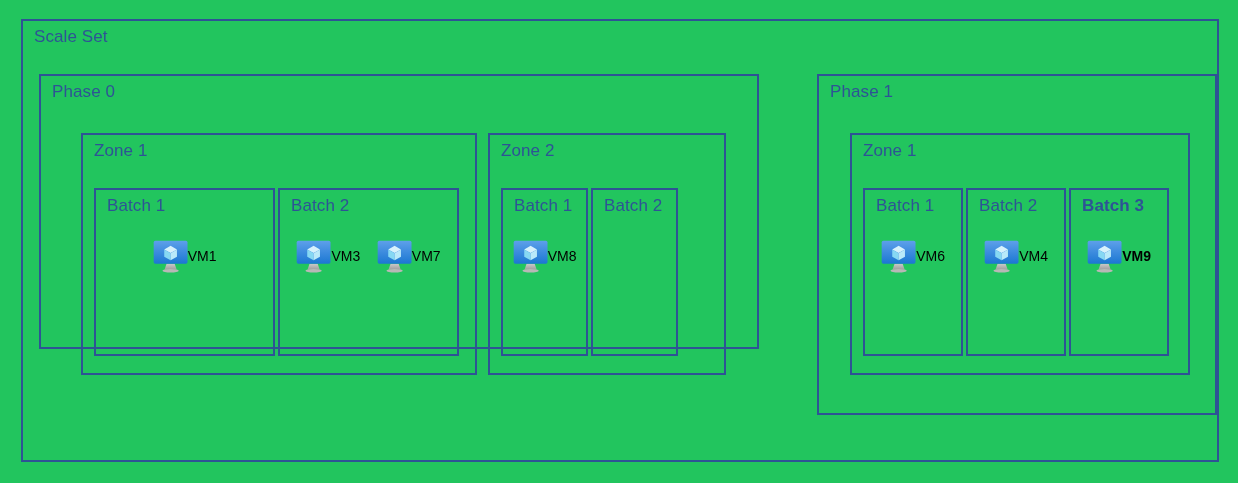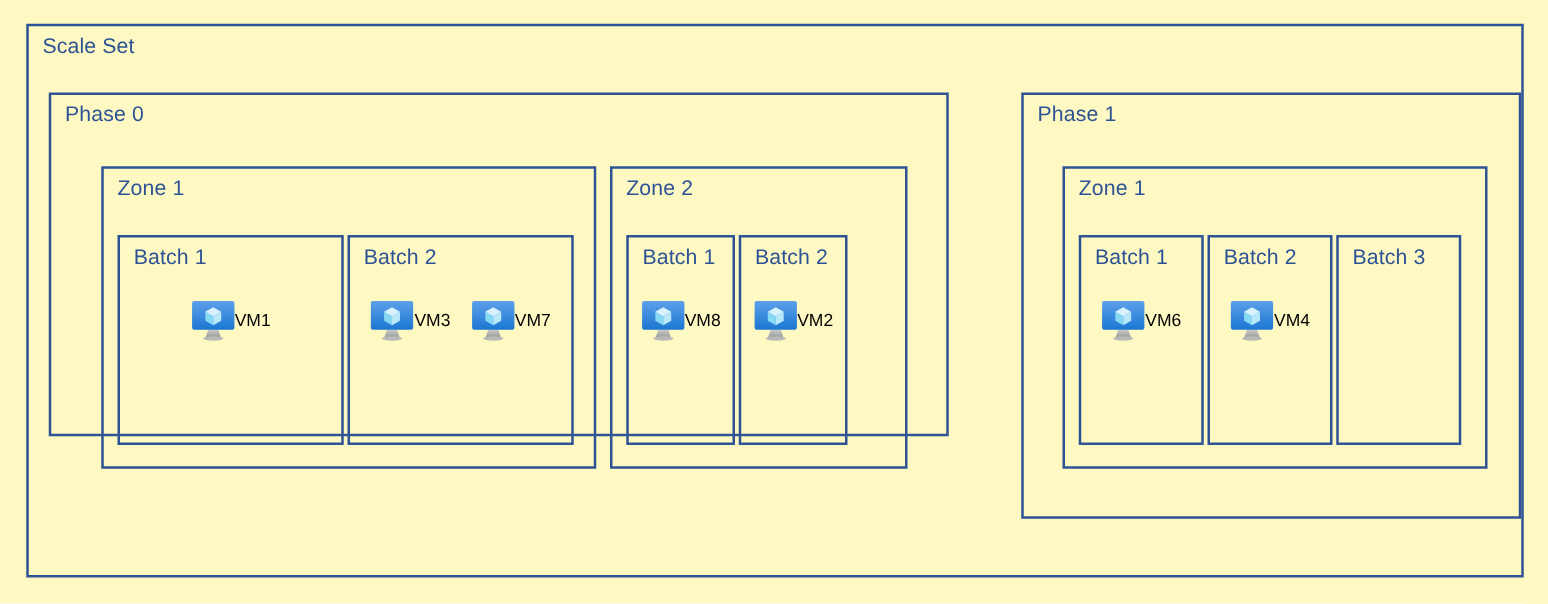--- a/index.html
+++ b/index.html
@@ -12,21 +12,21 @@
     width: 1238px;
     height: 483px;
     font-family: "Liberation Sans", sans-serif;
     overflow: hidden;
   }
 
   #canvas {
     position: relative;
     width: 1238px;
     height: 483px;
-    background: #fef9c3;
+    background: #22c55e;
   }
 
   
   .box {
     position: absolute;
     border: 2px solid #2E5395;
     background: transparent;
     box-sizing: border-box;
   }
   .box > .box-label {
@@ -50,21 +50,21 @@
   #p0-zone-2      { left: 447px; top: 57px;  width: 238px;  height: 242px; text-align: center; }
   #p1-zone-1      { left: 31px;  top: 57px;  width: 340px;  height: 242px; }
 
   .batch          { position: absolute; top: 53px; }
   #p0z1-batch-1   { left: 11px;  width: 181px; height: 168px; }
   #p0z1-batch-2   { left: 195px; width: 181px; height: 168px; }
   #p0z2-batch-1   { left: 11px;  width: 87px;  height: 168px; }
   #p0z2-batch-2   { left: 101px; width: 87px;  height: 168px; }
   #p1z1-batch-1   { left: 11px;  width: 100px; height: 168px; }
   #p1z1-batch-2   { left: 114px; width: 100px; height: 168px; }
-  #p1z1-batch-3   { left: 217px; width: 100px; height: 168px; }
+  #p1z1-batch-3   { left: 217px; width: 100px; height: 168px; font-weight: bold; }
 
   .batch > .box-label { font-size: 17px; }
 
   
   .vm-row {
     position: absolute;
     left: 0;
     right: 0;
     top: 40px;
     display: flex;
@@ -181,33 +181,20 @@
                 <path d="M16.6 15.1l9.4 5.3v10.4l-9.4-5.2z" fill="#86d8f3"></path>
                 <path d="M35.4 15.1l-9.4 5.3v10.4l9.4-5.2z" fill="#b9e9f9"></path>
               </svg>
               <span class="vm-label">VM8</span>
             </div>
           </div>
         </div>
 
         <div class="box batch" id="p0z2-batch-2">
           <span class="box-label">Batch 2</span>
-          <div class="vm-row">
-            <div class="vm">
-              <svg class="vm-icon" viewBox="0 0 52 58">
-                <path d="M20 36h12l3 9H17z" fill="url(#g1b)"></path>
-                <ellipse cx="26" cy="46.5" rx="12" ry="2.6" fill="#b8b8b6"></ellipse>
-                <rect x="1" y="2" width="50" height="34" rx="2.6" fill="url(#g1a)"></rect>
-                <path d="M26 9.6l9.4 5.2v.2L26 20.3l-9.4-5.3v-.2z" fill="#d7f2fc"></path>
-                <path d="M16.6 15.1l9.4 5.3v10.4l-9.4-5.2z" fill="#86d8f3"></path>
-                <path d="M35.4 15.1l-9.4 5.3v10.4l9.4-5.2z" fill="#b9e9f9"></path>
-              </svg>
-              <span class="vm-label">VM2</span>
-            </div>
-          </div>
         </div>
       </div>
     </div>
 
     <div class="box" id="phase-1">
       <span class="box-label">Phase 1</span>
 
       <div class="box zone" id="p1-zone-1">
         <span class="box-label">Zone 1</span>
 
@@ -240,18 +227,31 @@
                 <path d="M16.6 15.1l9.4 5.3v10.4l-9.4-5.2z" fill="#86d8f3"></path>
                 <path d="M35.4 15.1l-9.4 5.3v10.4l9.4-5.2z" fill="#b9e9f9"></path>
               </svg>
               <span class="vm-label">VM4</span>
             </div>
           </div>
         </div>
 
         <div class="box batch" id="p1z1-batch-3">
           <span class="box-label">Batch 3</span>
+          <div class="vm-row">
+            <div class="vm">
+              <svg class="vm-icon" viewBox="0 0 52 58">
+                <path d="M20 36h12l3 9H17z" fill="url(#g1b)"></path>
+                <ellipse cx="26" cy="46.5" rx="12" ry="2.6" fill="#b8b8b6"></ellipse>
+                <rect x="1" y="2" width="50" height="34" rx="2.6" fill="url(#g1a)"></rect>
+                <path d="M26 9.6l9.4 5.2v.2L26 20.3l-9.4-5.3v-.2z" fill="#d7f2fc"></path>
+                <path d="M16.6 15.1l9.4 5.3v10.4l-9.4-5.2z" fill="#86d8f3"></path>
+                <path d="M35.4 15.1l-9.4 5.3v10.4l9.4-5.2z" fill="#b9e9f9"></path>
+              </svg>
+              <span class="vm-label">VM9</span>
+            </div>
+          </div>
         </div>
       </div>
     </div>
 
   </div>
 </div>
 
 </body></html>

